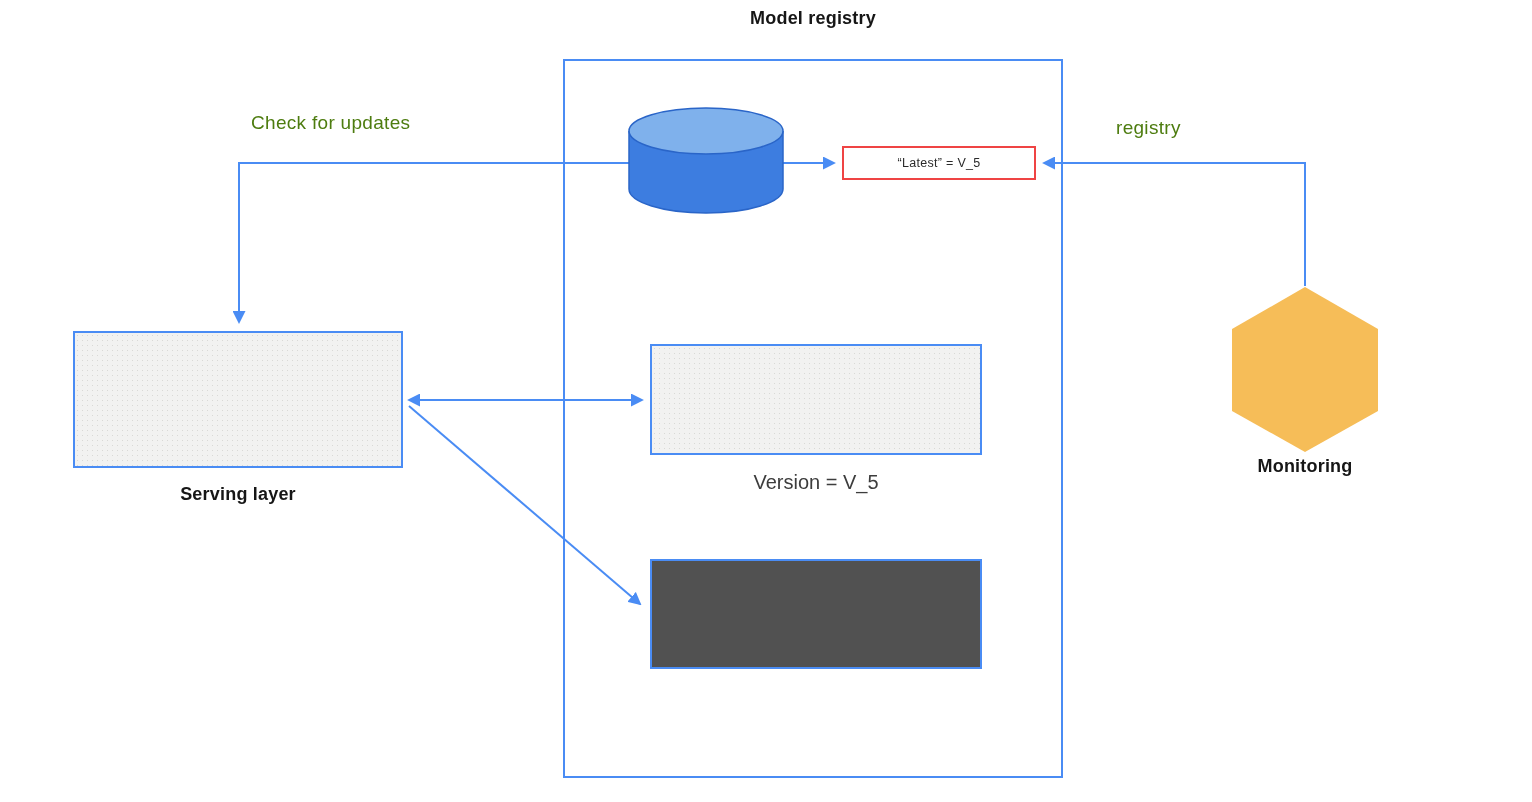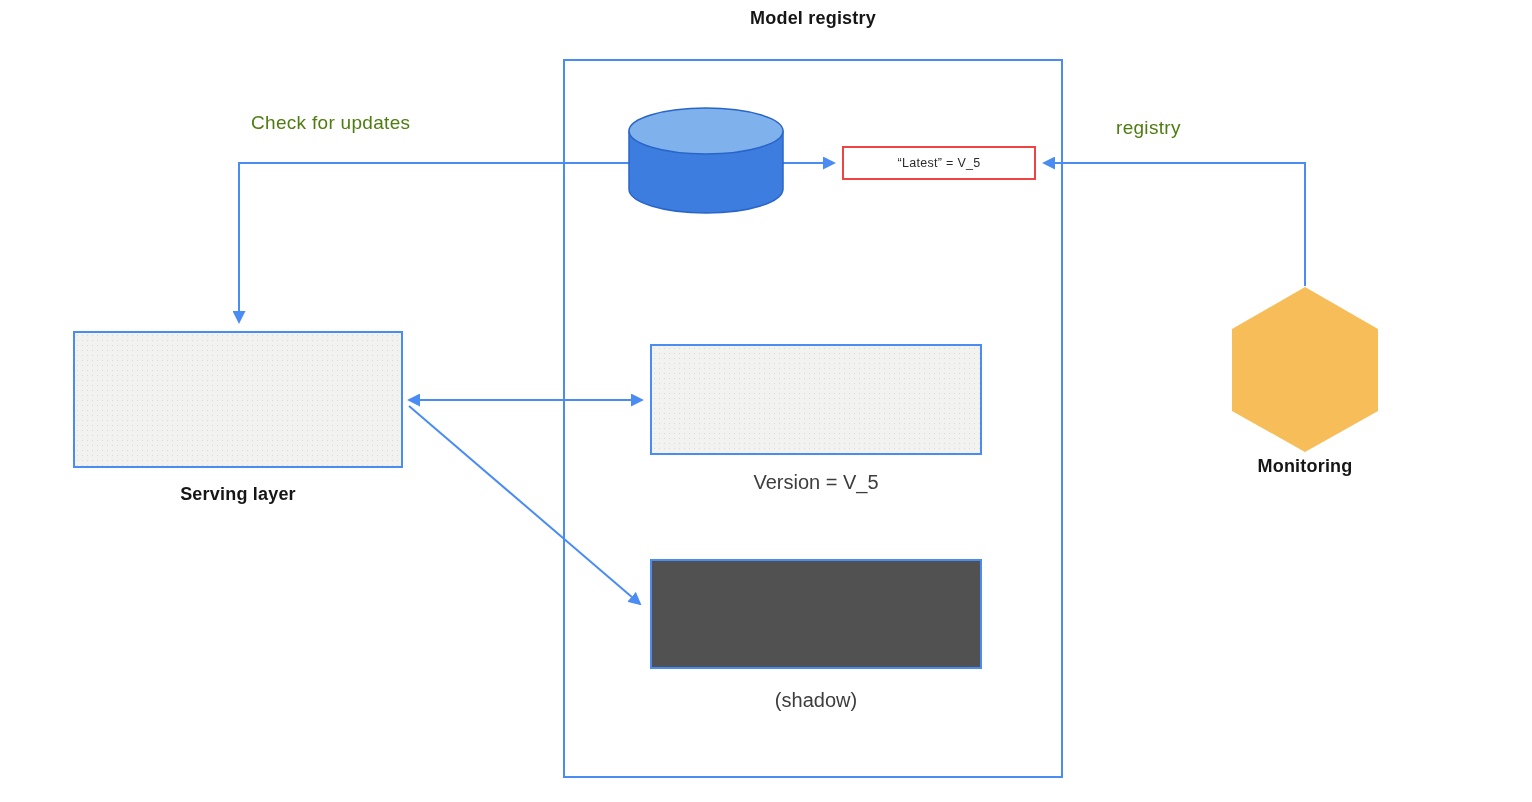--- a/index.html
+++ b/index.html
@@ -102,21 +102,20 @@
   <div class="abs node-box serving-box"></div>
   <div class="abs node-label-bold serving-label">Serving layer</div>
 
   <div class="abs node-box v5-box"></div>
   <div class="abs version-label v5-label">
     <div>Version = V_5</div>
   </div>
 
   <div class="abs v6-box"></div>
   <div class="abs version-label v6-label">
-    <div>(shadow)</div>
   </div>
 
   <div class="abs latest-box">
     <span>“Latest” = V_5</span>
   </div>
 
   <div class="abs edge-label check-label">Check for updates</div>
   <div class="abs edge-label updating-label">registry</div>
 
   <div class="abs node-label-bold monitoring-label">Monitoring</div>

